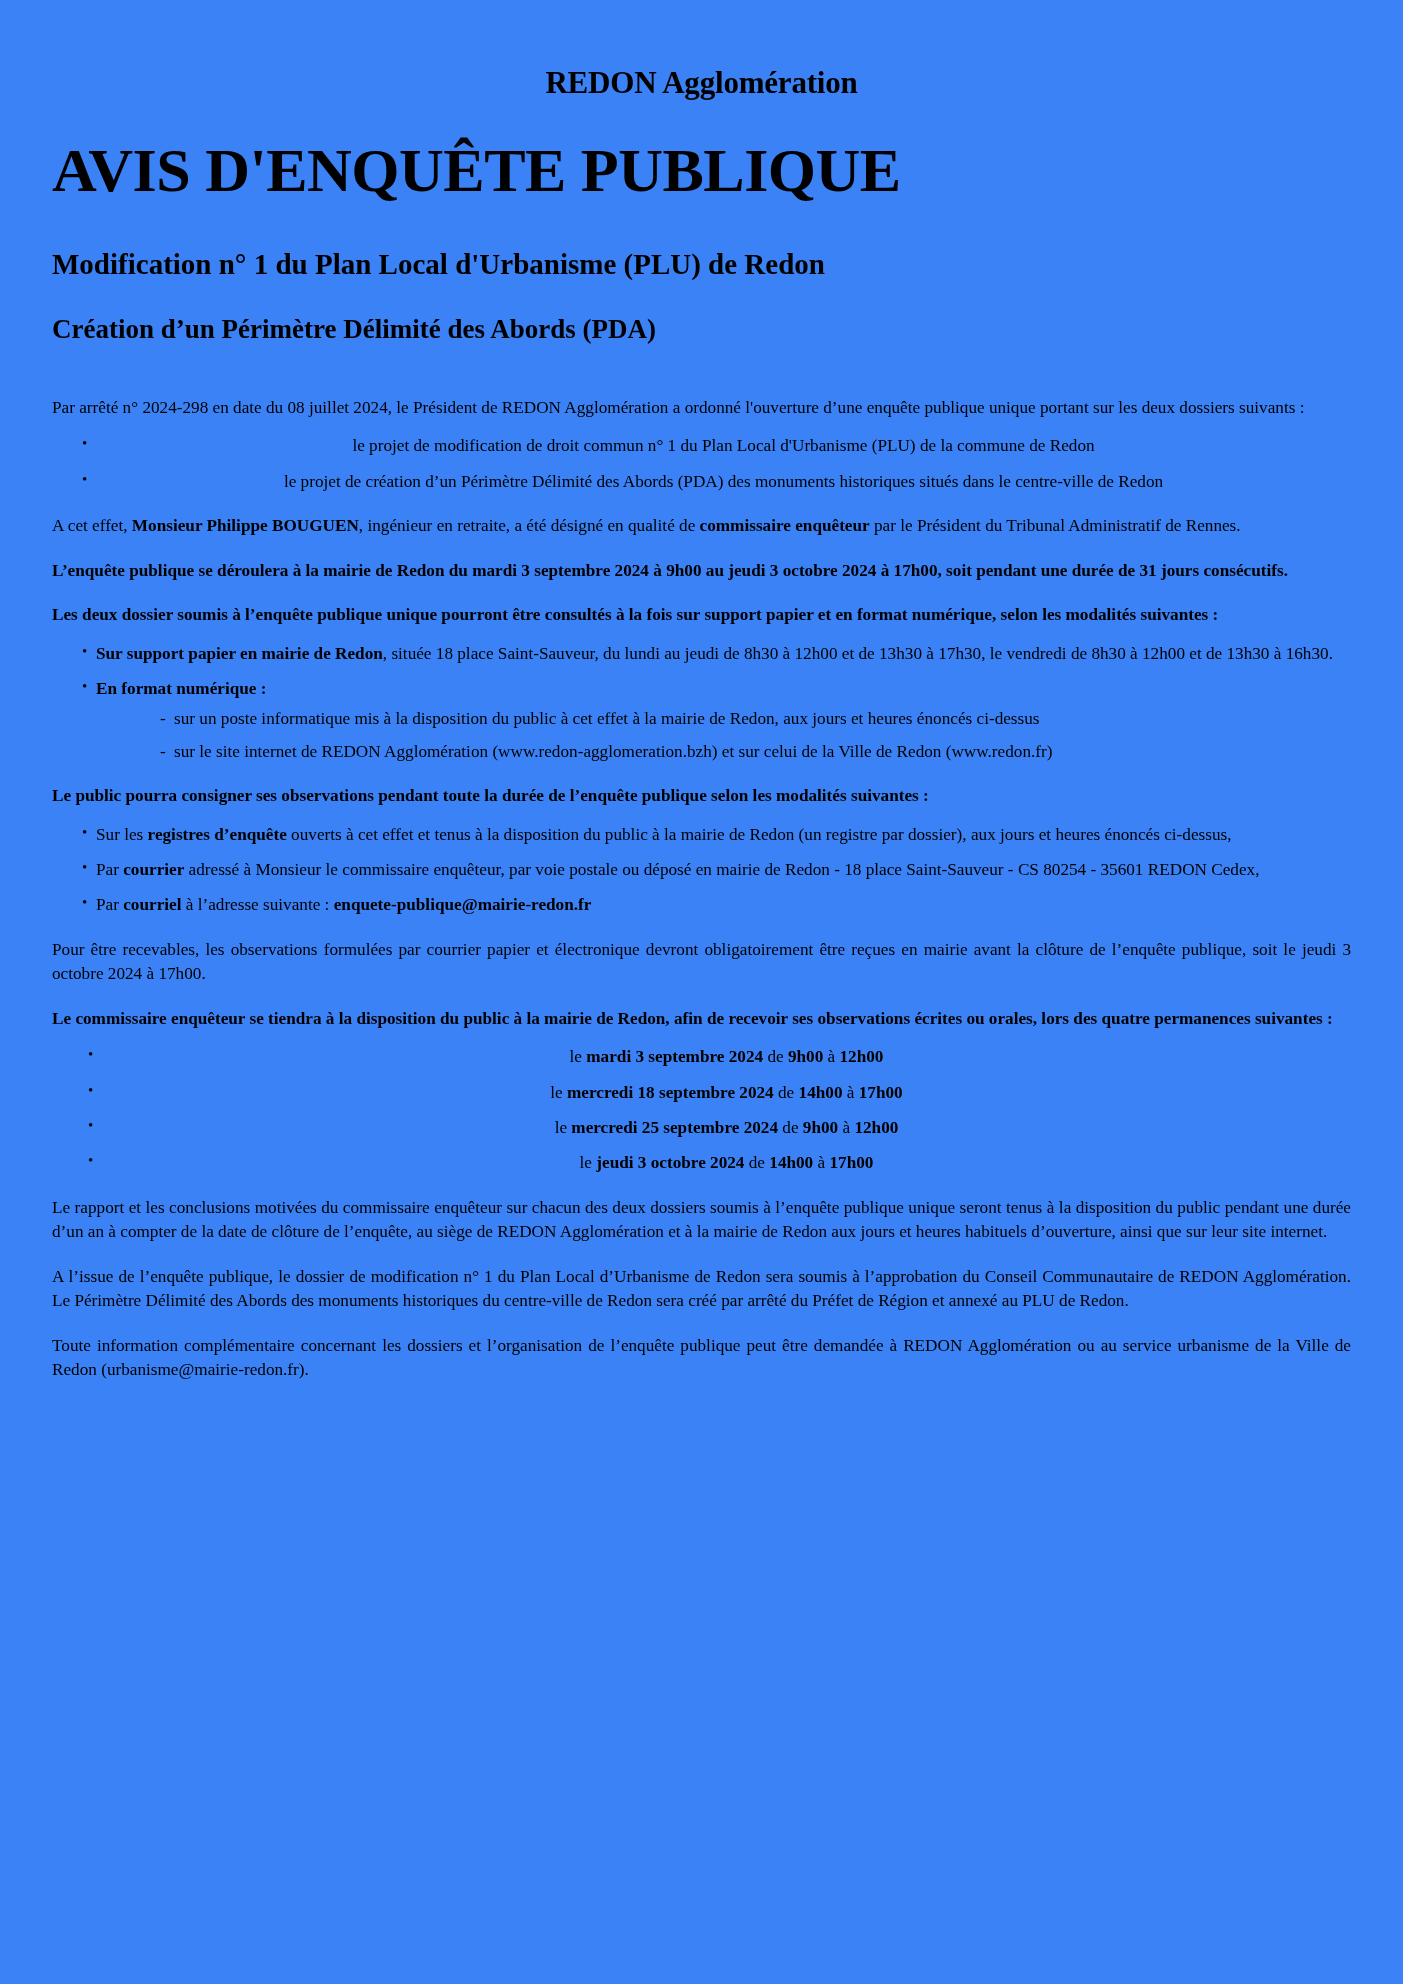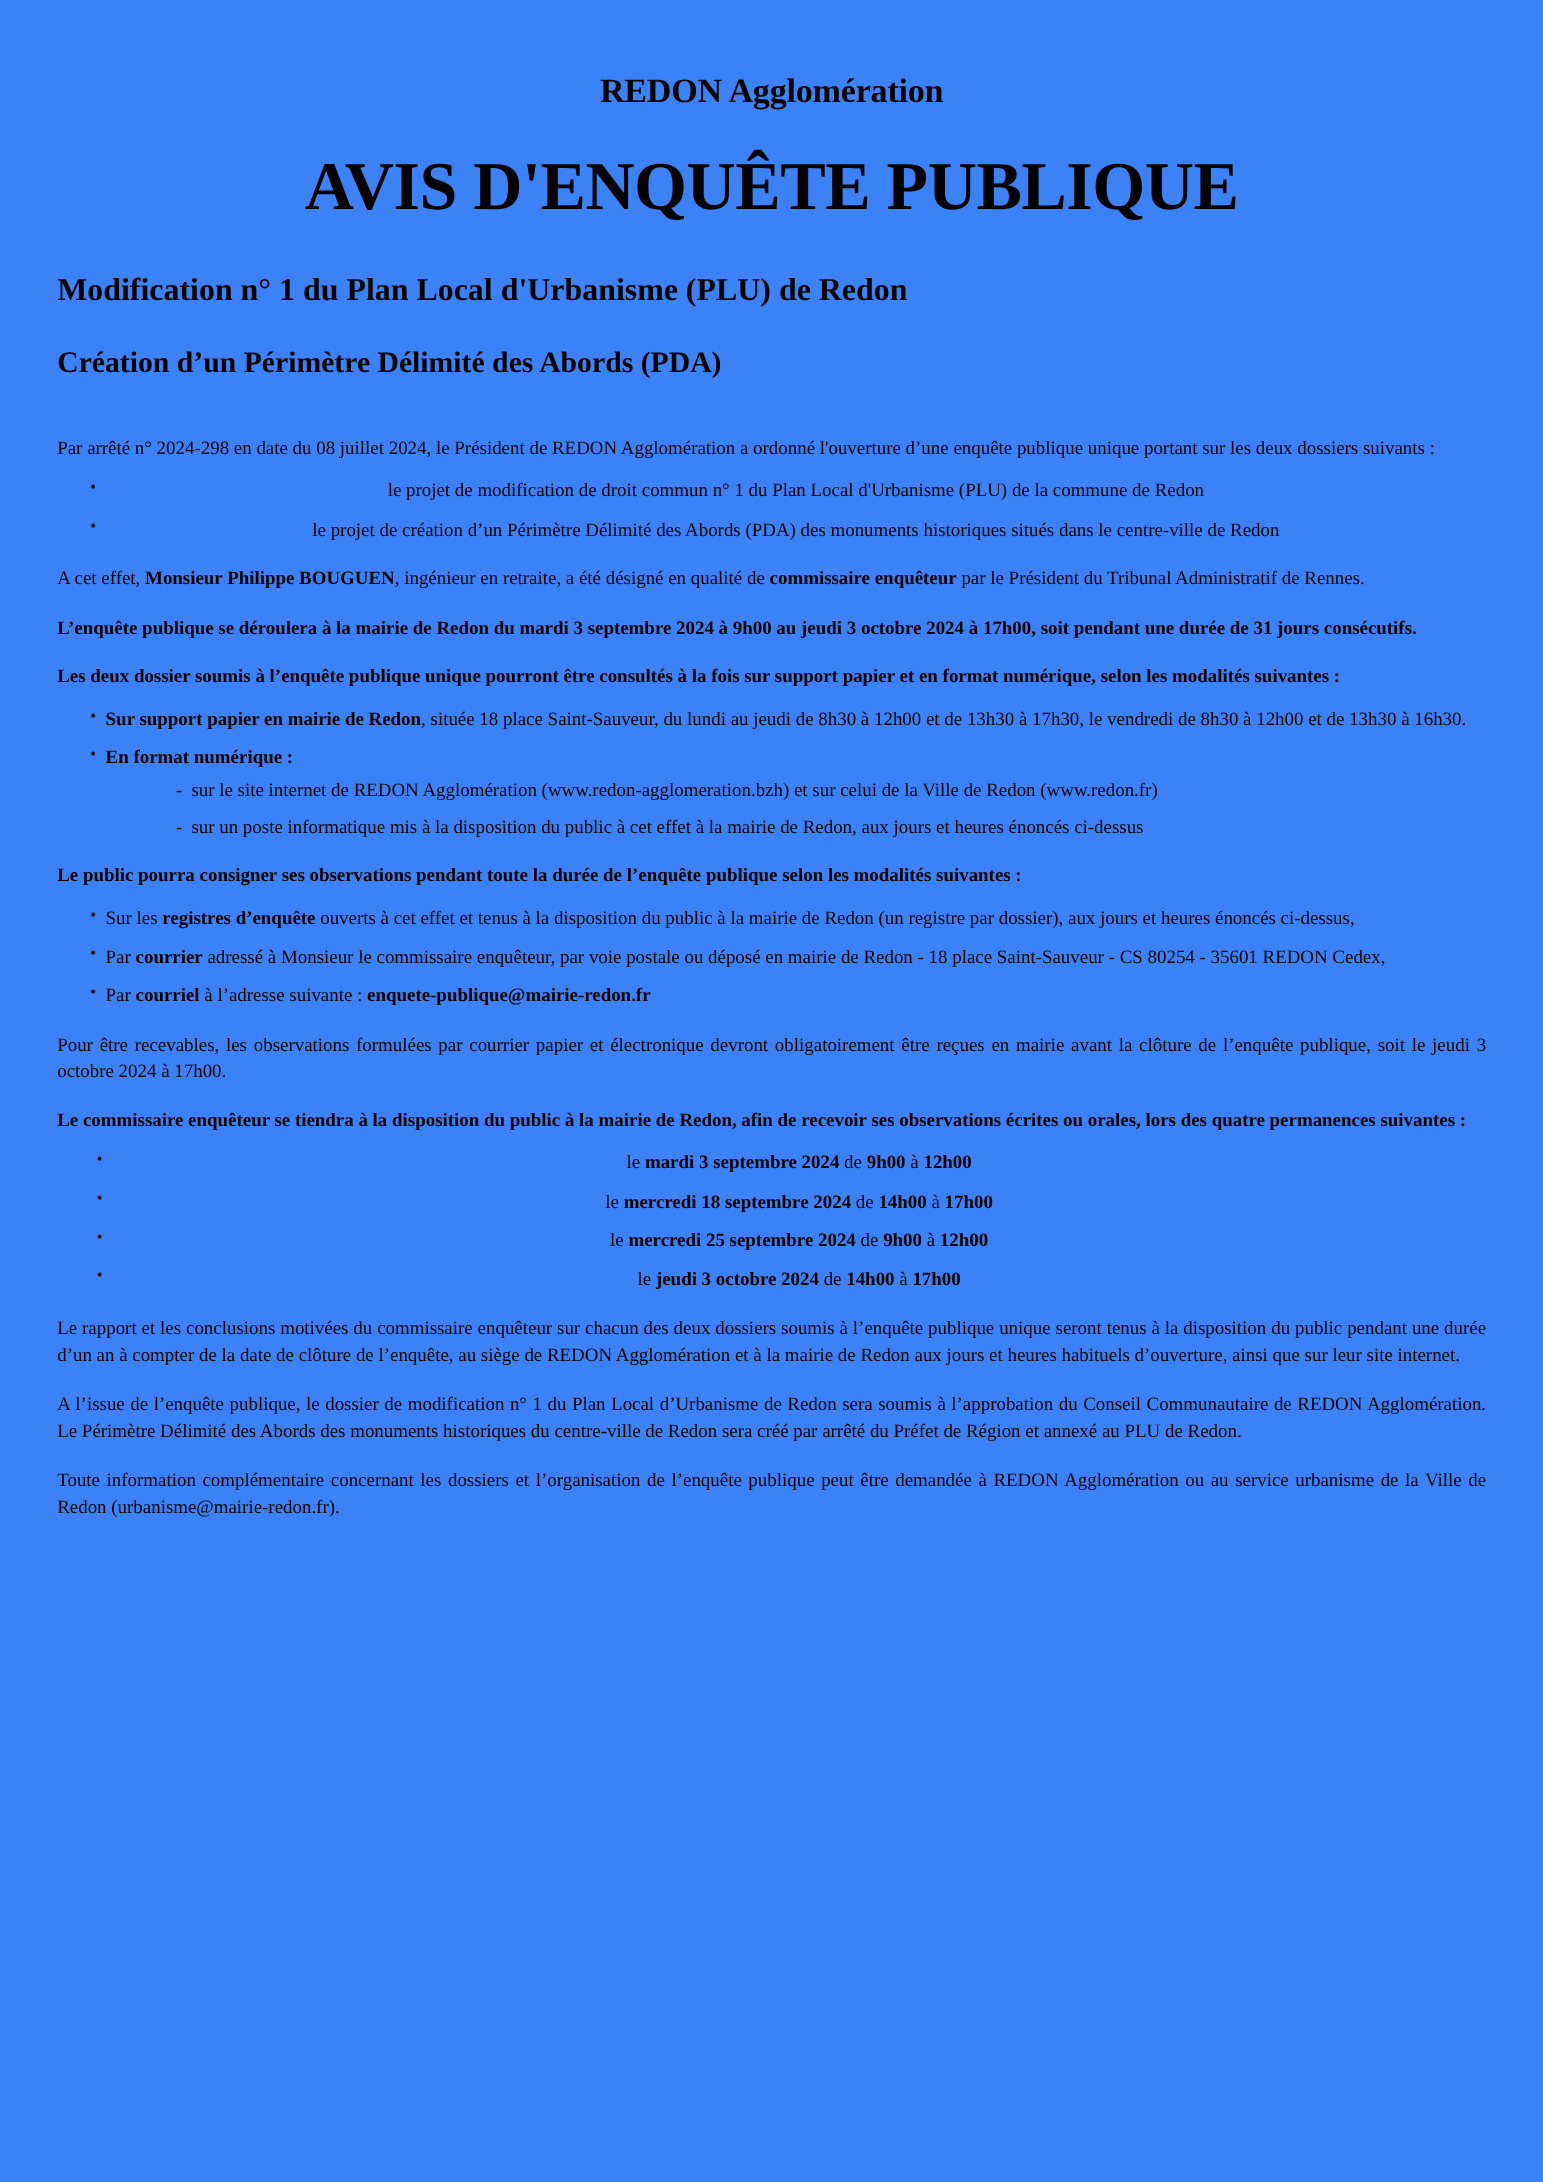--- a/index.html
+++ b/index.html
@@ -27,21 +27,21 @@
   
   .org-title {
     text-align: center;
     font-weight: bold;
     font-size: 31px;
     letter-spacing: -0.2px;
     margin: 12px 0 0 0;
     line-height: 1.2;
   }
   .main-title {
-    text-align: center;
+    text-align: left;
     font-weight: bold;
     font-size: 62px;
     letter-spacing: -0.5px;
     margin: 34px 0 0 0;
     line-height: 1.15;
   }
   .sub-title-1 {
     font-weight: bold;
     font-size: 29px;
     margin: 40px 0 0 0;
@@ -146,22 +146,22 @@
 
     <p class="para bold gap-after">L’enquête publique se déroulera à la mairie de Redon du mardi 3 septembre 2024 à 9h00 au jeudi 3 octobre 2024 à 17h00, soit pendant une durée de 31 jours consécutifs.</p>
 
     <p class="para bold tight">Les deux dossier soumis à l’enquête publique unique pourront être consultés à la fois sur support papier et en format numérique, selon les modalités suivantes :</p>
 
     <ul class="bullets justified gap-small">
       <li><b>Sur support papier en mairie de Redon</b><span>, située 18 place Saint-Sauveur, du lundi au jeudi de 8h30 à 12h00 et de 13h30 à 17h30, le vendredi de 8h30 à 12h00 et de 13h30 à 16h30.</span></li>
       <li>
         <b>En format numérique :</b>
         <ul class="dashes">
+          <li>sur un poste informatique mis à la disposition du public à cet effet à la mairie de Redon, aux jours et heures énoncés ci-dessus</li>
           <li>sur le site internet de REDON Agglomération (www.redon-agglomeration.bzh) et sur celui de la Ville de Redon (www.redon.fr)</li>
-          <li>sur un poste informatique mis à la disposition du public à cet effet à la mairie de Redon, aux jours et heures énoncés ci-dessus</li>
         </ul>
       </li>
     </ul>
 
     <p class="para bold tight">Le public pourra consigner ses observations pendant toute la durée de l’enquête publique selon les modalités suivantes :</p>
 
     <ul class="bullets justified gap-small">
       <li><span>Sur les </span><b>registres d’enquête</b><span> ouverts à cet effet et tenus à la disposition du public à la mairie de Redon (un registre par dossier), aux jours et heures énoncés ci-dessus,</span></li>
       <li><span>Par </span><b>courrier</b><span> adressé à Monsieur le commissaire enquêteur, par voie postale ou déposé en mairie de Redon - 18 place Saint-Sauveur - CS 80254 - 35601 REDON Cedex,</span></li>
       <li><span>Par </span><b>courriel</b><span> à l’adresse suivante : </span><b>enquete-publique@mairie-redon.fr</b></li>

